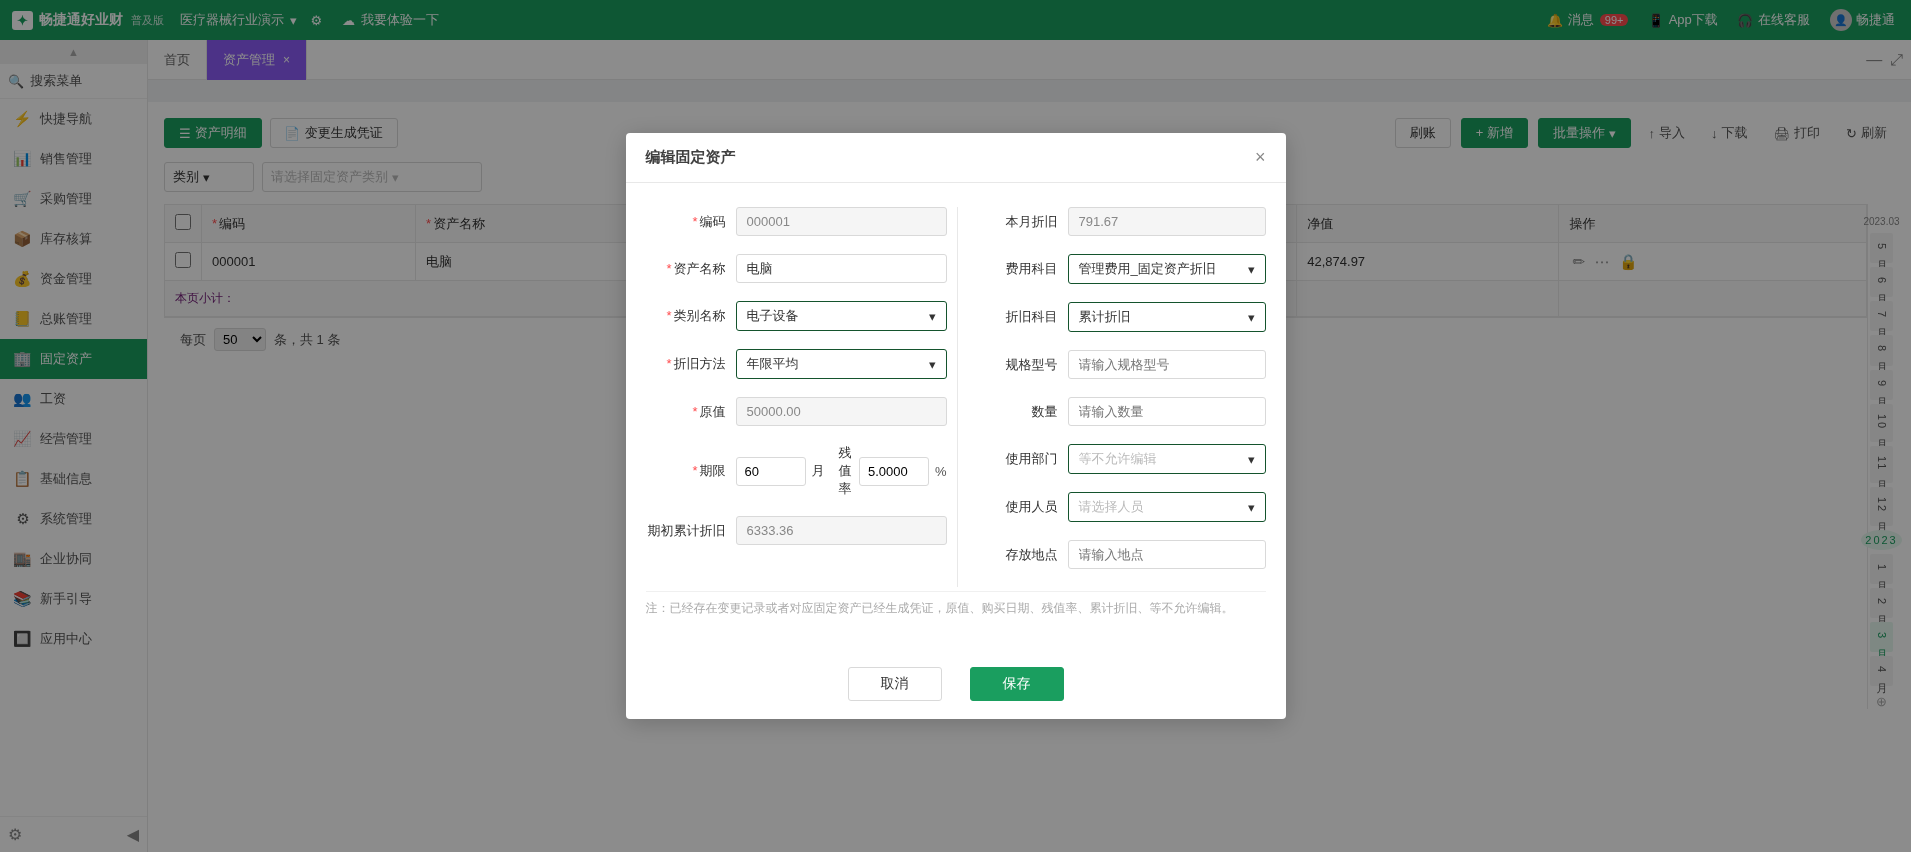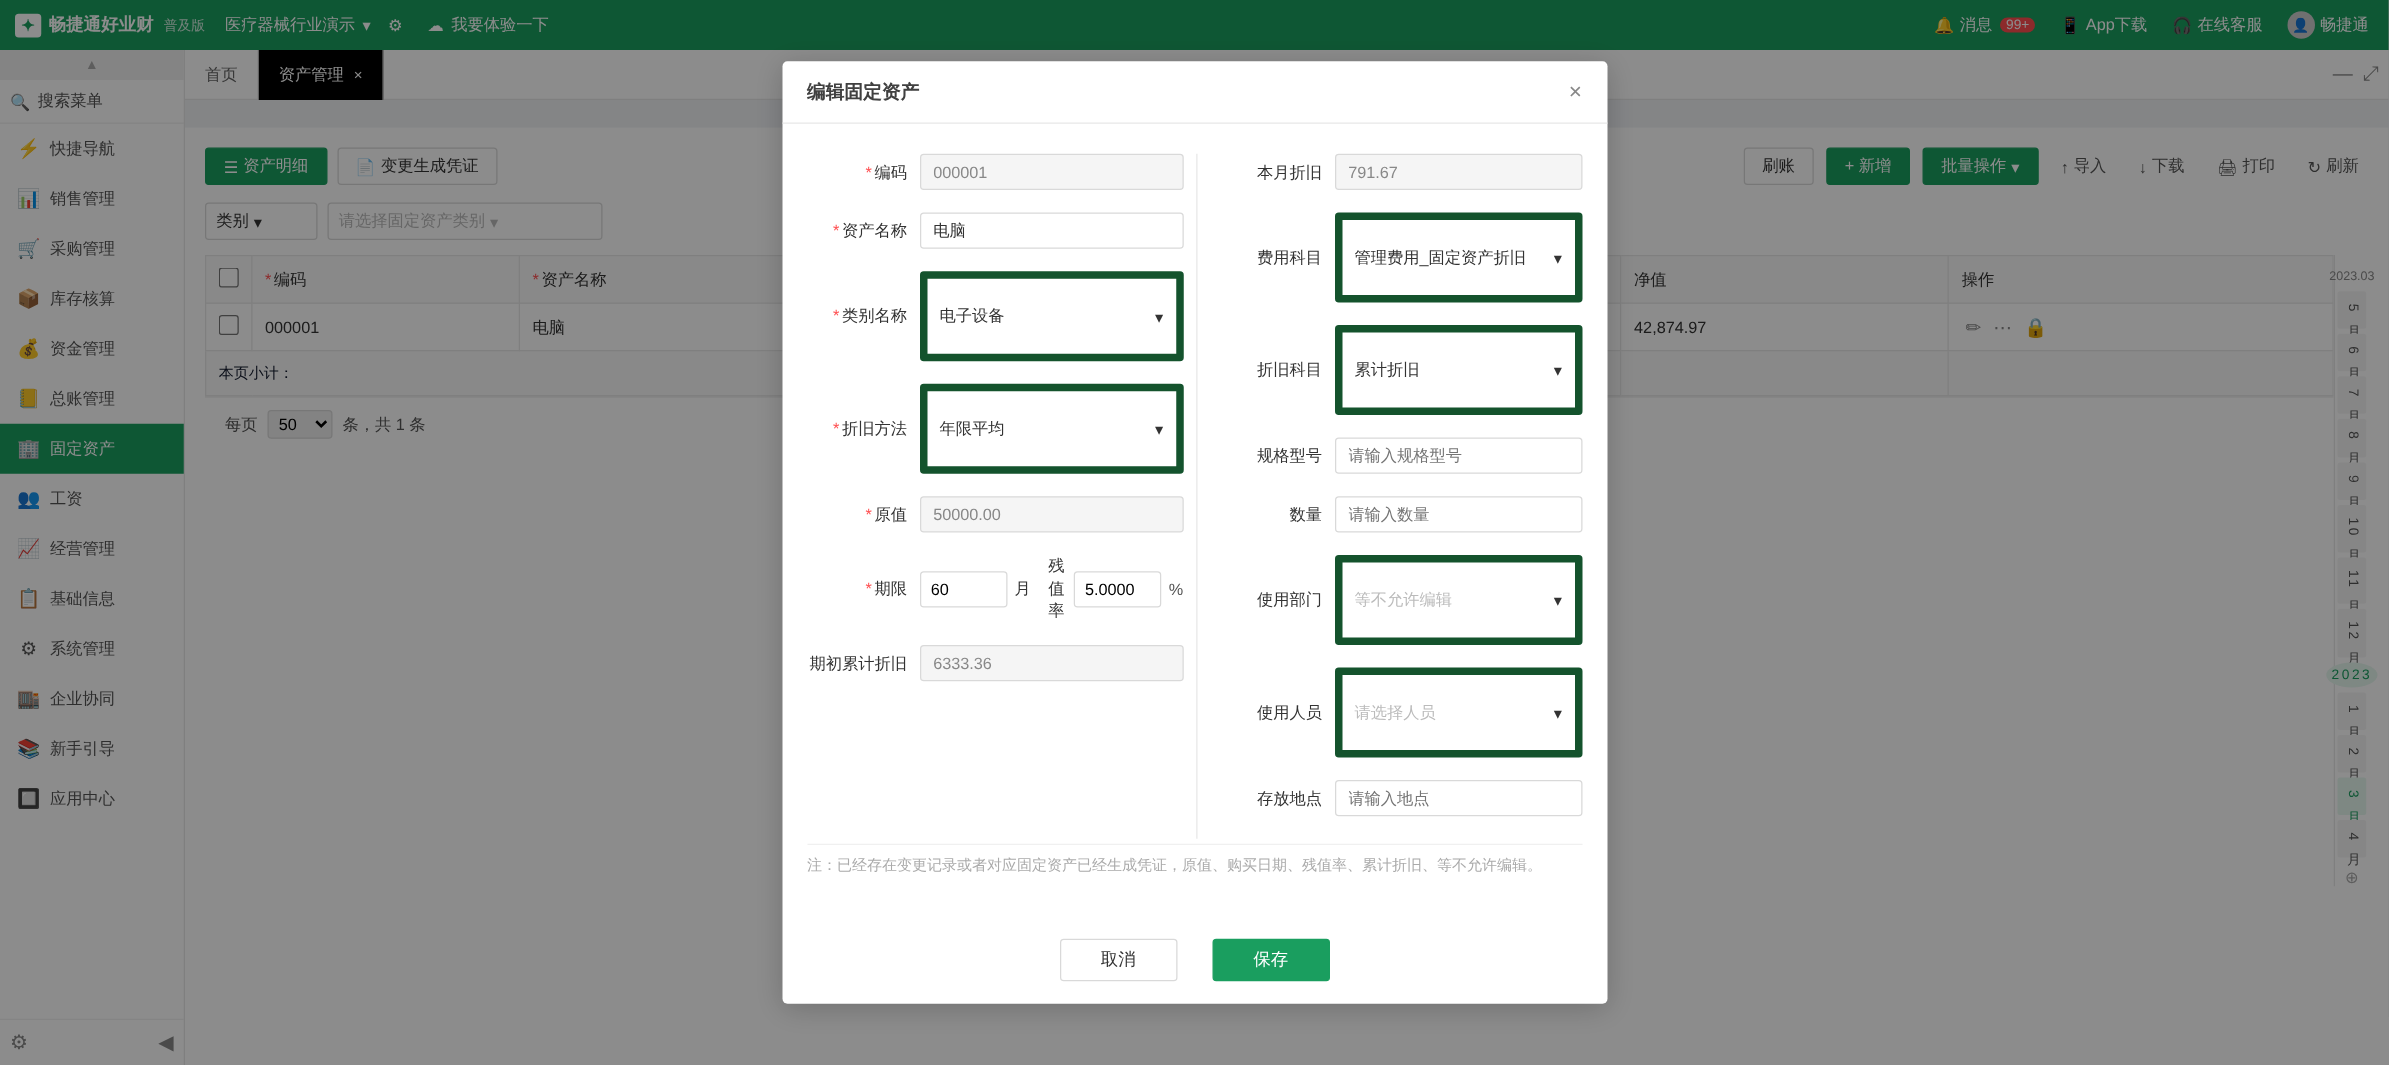--- a/index.html
+++ b/index.html
@@ -21,21 +21,21 @@
     .sidebar-item { display: flex; align-items: center; gap: 8px; padding: 11px 14px; cursor: pointer; color: #555; font-size: 13px; }
     .sidebar-item.active { background: #1a9e5f; color: #fff; }
     .sidebar-item .icon { width: 18px; height: 18px; display: flex; align-items: center; justify-content: center; font-size: 15px; }
     .sidebar-bottom { margin-top: auto; padding: 8px; border-top: 1px solid #f0f0f0; display: flex; align-items: center; justify-content: space-between; }
     .sidebar-bottom-icon { cursor: pointer; font-size: 16px; color: #888; }
 
     
     .content-area { flex: 1; display: flex; flex-direction: column; overflow: hidden; gap: 22px; }
     .tab-bar { height: 40px; background: #fff; border-bottom: 1px solid #e8e8e8; display: flex; align-items: center; padding-left: 0; flex-shrink: 0; }
     .tab-item { height: 40px; display: flex; align-items: center; padding: 0 16px; font-size: 13px; cursor: pointer; border-right: 1px solid #e8e8e8; color: #666; }
-    .tab-item.active { background: #000000; color: #fff; }
+    .tab-item.active { background: #8b5cf6; color: #fff; }
     .tab-item .tab-close { margin-left: 8px; cursor: pointer; font-size: 12px; }
     .tab-home { color: #666; }
     .tab-right { margin-left: auto; display: flex; align-items: center; padding-right: 8px; gap: 8px; }
     .tab-right-icon { cursor: pointer; font-size: 16px; color: #888; }
 
     
     .page-content { flex: 1; background: #f5f7fa; overflow: auto; padding: 0; position: relative; }
     .page-inner { background: #fff; margin: 0; padding: 16px; min-height: 100%; }
 
     
@@ -54,21 +54,21 @@
 
     
     .data-table { width: 100%; border-collapse: collapse; font-size: 13px; }
     .data-table th { background: #fafafa; border: 1px solid #e8e8e8; padding: 9px 10px; text-align: left; font-weight: normal; color: #333; white-space: nowrap; }
     .data-table td { border: 1px solid #e8e8e8; padding: 9px 10px; color: #333; white-space: nowrap; }
     .required-mark { color: #ff4d4f; margin-right: 2px; }
     .table-checkbox { width: 16px; height: 16px; cursor: pointer; }
     .op-icon { cursor: pointer; color: #888; font-size: 15px; margin: 0 3px; }
 
     
-    .subtotal-row td { background: #f9f9f9; font-size: 12px; color: #0f172a; }
+    .subtotal-row td { background: #f9f9f9; font-size: 12px; color: #701a75; }
 
     
     .right-sidebar { width: 28px; background: #fff; border-left: 1px solid #e8e8e8; display: flex; flex-direction: column; align-items: center; padding-top: 8px; gap: 2px; flex-shrink: 0; }
     .right-sidebar-item { writing-mode: vertical-rl; font-size: 11px; color: #555; cursor: pointer; padding: 10px 4px; background: #f5f5f5; margin-bottom: 2px; border-radius: 2px; letter-spacing: 2px; }
     .right-sidebar-item.active { background: #e6f7ef; color: #1a9e5f; }
     .right-sidebar-date { font-size: 10px; color: #888; padding: 4px 2px; }
 
     
     .pagination { display: flex; align-items: center; gap: 8px; padding: 10px 16px; font-size: 13px; color: #555; border-top: 1px solid #e8e8e8; background: #fff; }
     .pagination select { border: 1px solid #d9d9d9; border-radius: 3px; padding: 2px 4px; font-size: 13px; }
@@ -79,21 +79,21 @@
     .modal-header { display: flex; align-items: center; justify-content: space-between; padding: 14px 20px; border-bottom: 1px solid #e8e8e8; }
     .modal-title { font-size: 15px; font-weight: bold; color: #404040; }
     .modal-close { cursor: pointer; font-size: 18px; color: #888; }
     .modal-body { padding: 24px 20px 16px; }
     .modal-form { display: grid; grid-template-columns: 1fr 1fr; gap: 0; }
     .form-row { display: flex; align-items: center; margin-bottom: 18px; }
     .form-label { width: 90px; text-align: right; padding-right: 10px; font-size: 13px; color: #333; flex-shrink: 0; }
     .form-label .req { color: #ff4d4f; margin-right: 2px; }
     .form-input { flex: 1; border: 1px solid #d9d9d9; border-radius: 3px; padding: 6px 10px; font-size: 13px; color: #333; outline: none; }
     .form-input.readonly { background: #f5f5f5; color: #888; }
-    .form-select { flex: 1; border: 6px solid #14532d; border-radius: 3px; padding: 21px 10px; font-size: 13px; color: #333; display: flex; align-items: center; justify-content: space-between; cursor: pointer; background: #fff; }
+    .form-select { flex: 1; border: 1px solid #14532d; border-radius: 3px; padding: 5px 10px; font-size: 13px; color: #333; display: flex; align-items: center; justify-content: space-between; cursor: pointer; background: #fff; }
     .form-select-placeholder { color: #bbb; }
     .inline-group { display: flex; align-items: center; gap: 6px; flex: 1; }
     .inline-label { font-size: 13px; color: #333; white-space: nowrap; }
     .inline-input { border: 1px solid #d9d9d9; border-radius: 3px; padding: 6px 8px; font-size: 13px; width: 70px; }
     .inline-pct { font-size: 13px; color: #555; }
     .modal-note { font-size: 12px; color: #aaa; padding: 8px 0 12px; border-top: 1px solid #f0f0f0; margin: 4px 0 12px; }
     .modal-footer { display: flex; justify-content: center; gap: 28px; padding: 10px 0 18px; }
     .btn-cancel { padding: 7px 32px; border: 1px solid #d9d9d9; border-radius: 3px; background: #fff; cursor: pointer; font-size: 14px; color: #333; }
     .btn-save { padding: 7px 32px; border: 1px solid #1a9e5f; border-radius: 3px; background: #1a9e5f; cursor: pointer; font-size: 14px; color: #fff; }
 

